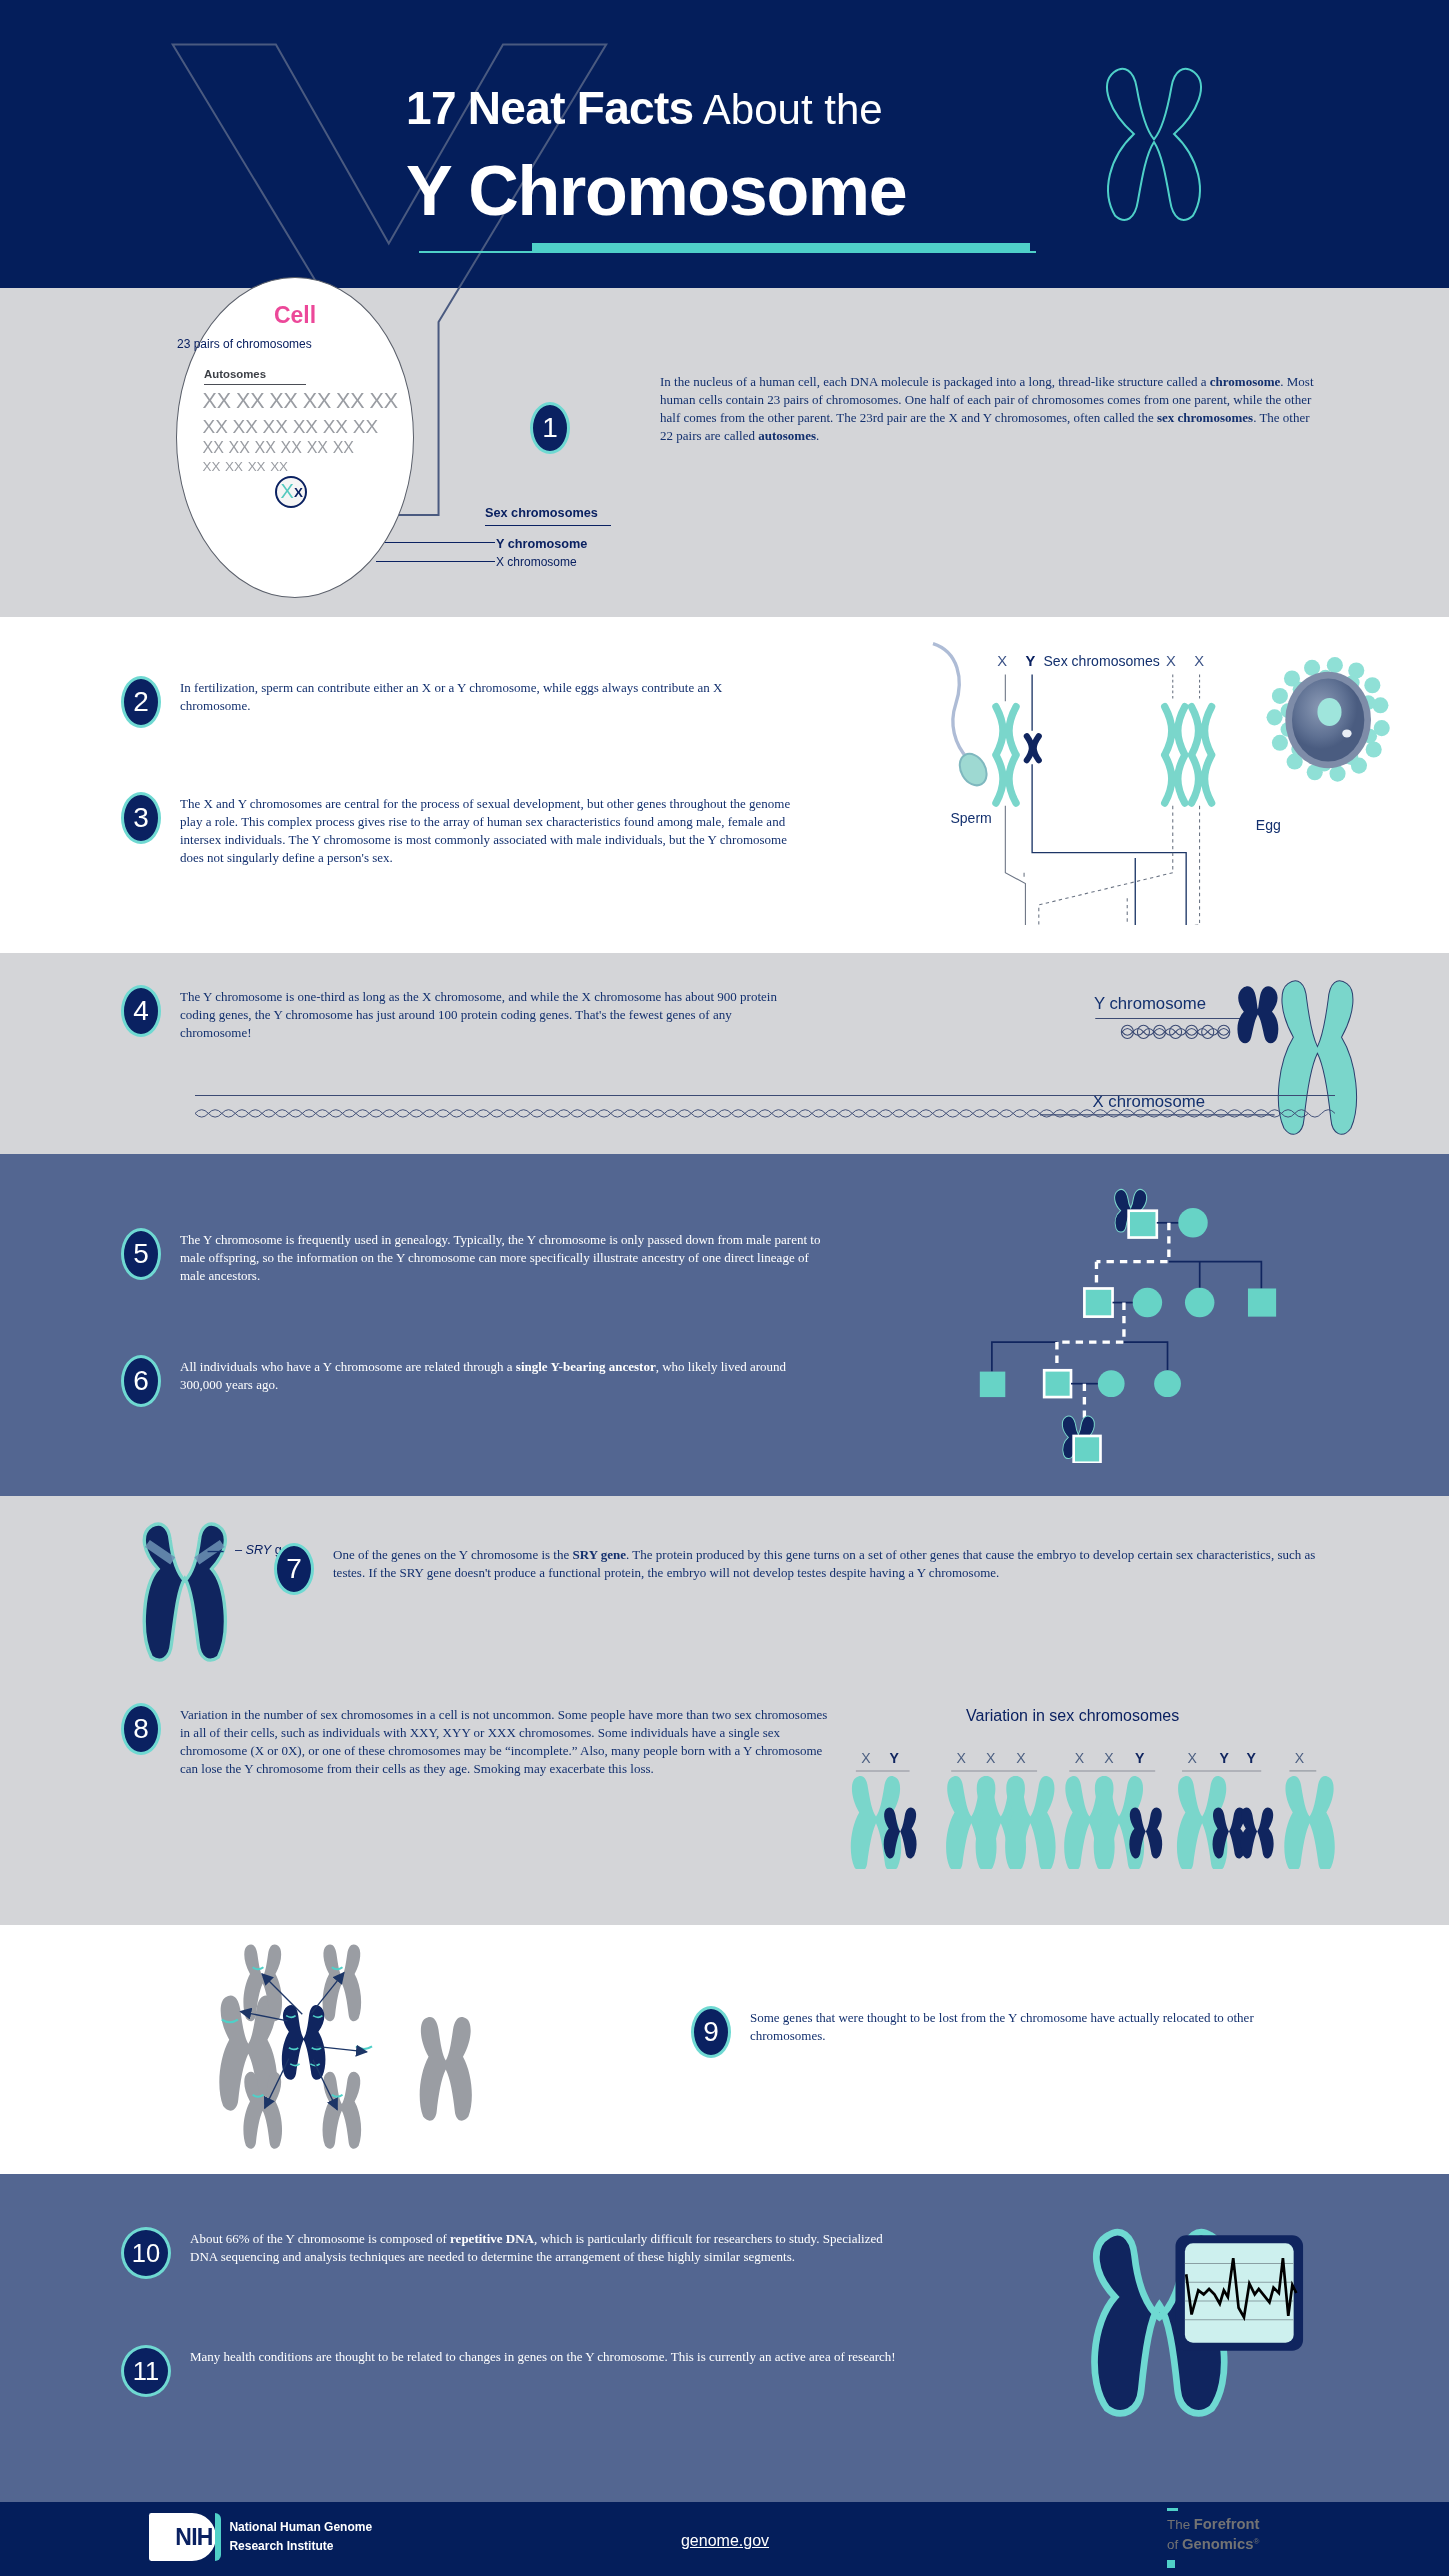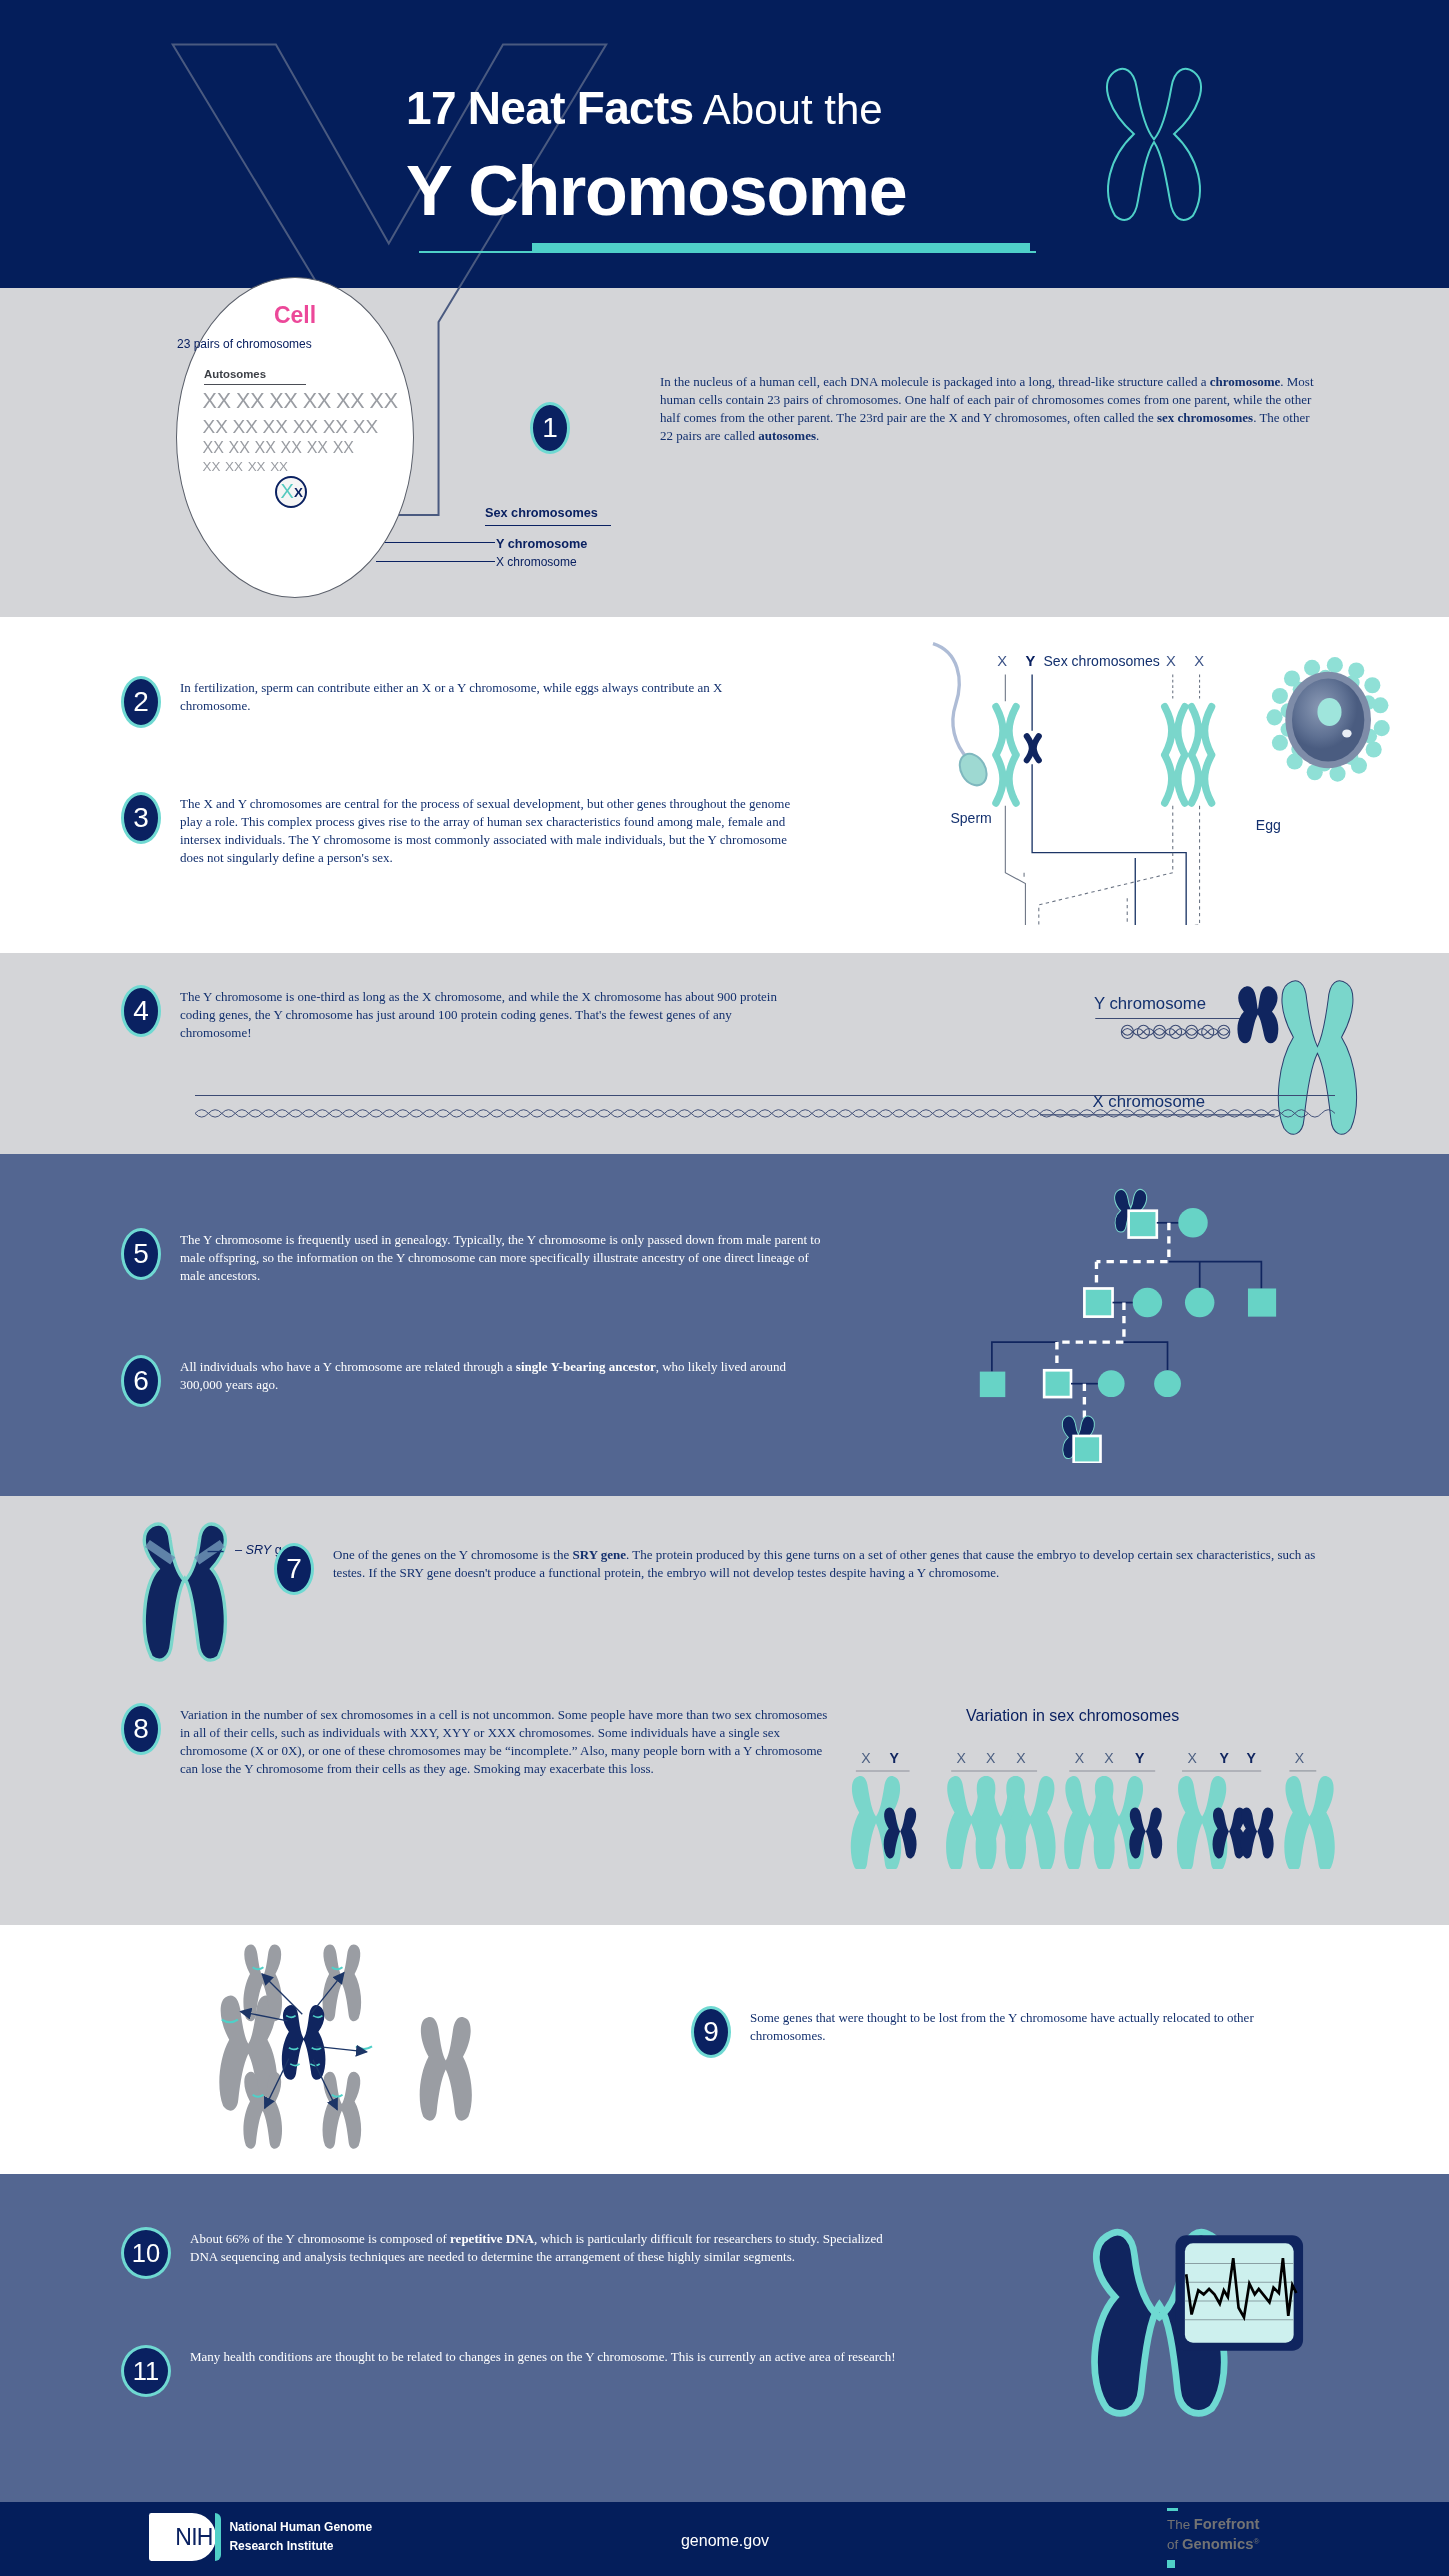--- a/index.html
+++ b/index.html
@@ -198,37 +198,37 @@
   .fact-10 { left: 121px; top: 2227px; width: 778px; }
   .fact-11 { left: 121px; top: 2345px; width: 778px; }
   .monitor-diagram { position: absolute; left: 1060px; top: 2207px; width: 282px; height: 215px; }
 
   
   .footer-nih { position: absolute; left: 149px; top: 2513px; display: flex; align-items: center; }
   .nih-badge {
     width: 67px; height: 48px; background: #fff;
     border-radius: 2.7px 27px 27px 2.7px;
     display:flex; align-items:center; justify-content:center;
-    font-size: 23px; font-weight: 400; color: #0a2161;
+    font-size: 23px; font-weight: 700; color: #0a2161;
     letter-spacing: -0.7px;
     position: relative;
     padding-left: 23px;
   }
   .nih-badge::after {
     content:""; position:absolute; right:-5.4px; top:0;
     width: 6.7px; height:48px; background:#4fd0c8;
     border-radius: 0 13.4px 13.4px 0;
   }
   .nih-text {
     margin-left: 13.4px; color: #fff; font-size: 12px; line-height: 1.55;
     font-weight: 700;
   }
   .footer-url {
     position: absolute; left: 0; right: 0; top: 2532px;
-    text-align: center; color: #fff; font-size: 16px;
+    text-align: center; color: #fff; font-size: 16px; text-decoration: underline;
   }
   .footer-fg {
     position: absolute; left: 1167px; top: 2508px;
     color: #737373; font-size: 13.4px; line-height: 1.35;
   }
   .footer-fg b { font-weight: 700; font-size: 14.8px; }
   .fg-dash { width: 10.7px; height: 2.7px; background: #4fd0c8; margin-bottom: 4px; }
   .fg-sq { width: 8px; height: 8px; background: #4fd0c8; margin-top: 5.4px; }
 </style>
 </head>

